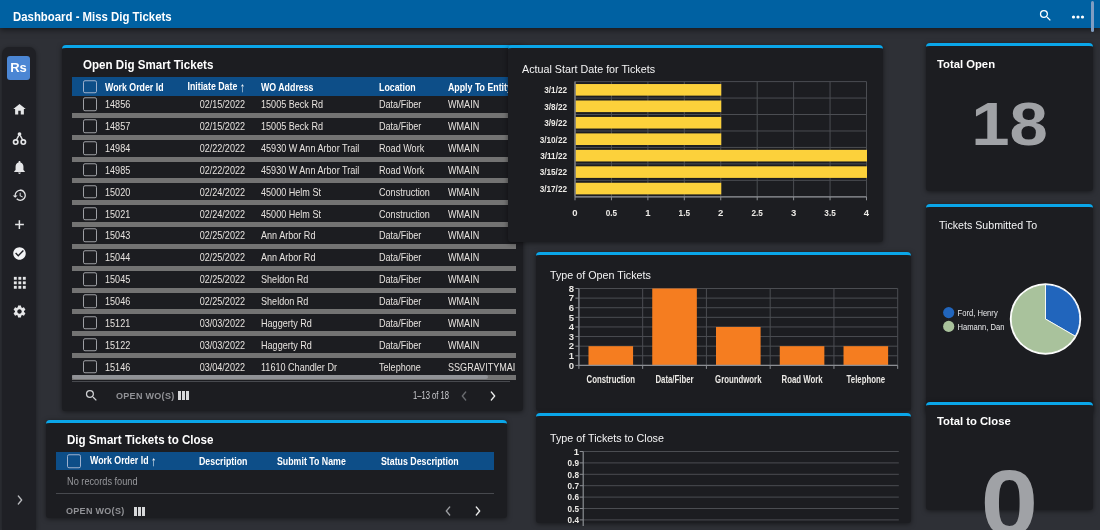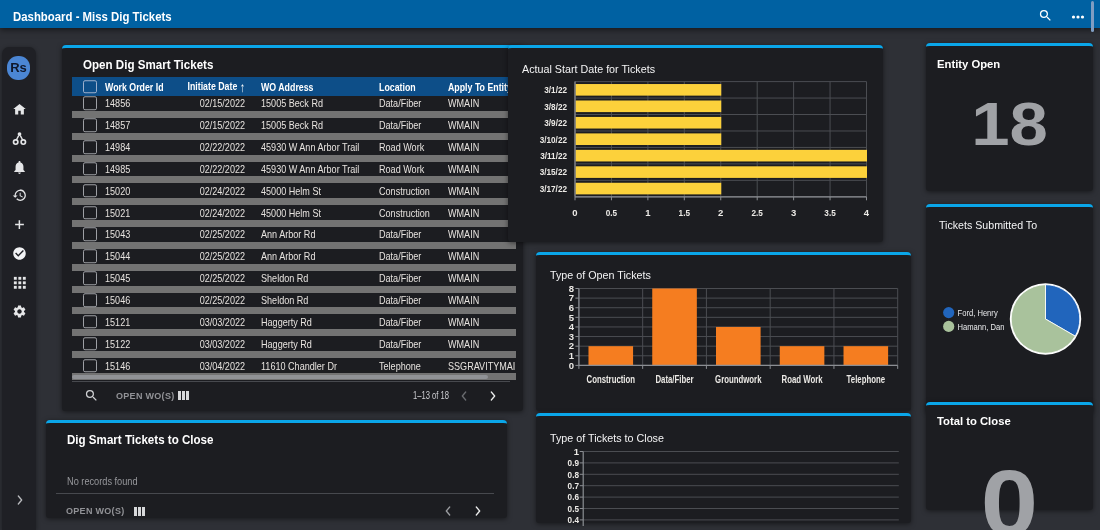--- a/index.html
+++ b/index.html
@@ -3,33 +3,33 @@
 * {margin:0;padding:0;box-sizing:border-box}
 html,body {width:1100px;height:530px;overflow:hidden;background:#2e3036;
   font-family:"Liberation Sans",sans-serif;position:relative}
 #topbar {position:absolute;left:0;top:0;width:1100px;height:28px;background:#0061a2;
   box-shadow:0 2px 6px rgba(0,0,0,.5);z-index:5}
 #topbar .t {position:absolute;left:13px;top:8.5px;font-size:12.8px;font-weight:bold;color:#fff;
   transform:scaleX(.89);transform-origin:left top;white-space:nowrap}
 #thumb {position:absolute;left:1091px;top:1px;width:3.4px;height:31px;background:#7f9dc2;border-radius:2px;z-index:6}
 #sidebar {position:absolute;left:2px;top:47px;width:34px;height:483px;background:#1f2025;
   border-radius:7px 7px 0 0;box-shadow:0 1px 4px rgba(0,0,0,.4)}
-#rs {position:absolute;left:5px;top:9px;width:23px;height:24px;background:#4b86d4;border-radius:11px;
-  color:#0f172a;font-size:13px;font-weight:bold;text-align:center;line-height:24px}
+#rs {position:absolute;left:5px;top:9px;width:23px;height:24px;background:#4b86d4;border-radius:3px;
+  color:#ffffff;font-size:13px;font-weight:bold;text-align:center;line-height:24px}
 .sic {position:absolute;left:10px;width:15px;height:15px}
 #schev {position:absolute;left:9px;top:446px}
 .panel {position:absolute;background:#1c1d21;border-top:3px solid #0aa6e9;
   border-radius:4px 4px 3px 3px;box-shadow:0 1px 5px rgba(0,0,0,.5)}
 .ptitle {position:absolute;left:19px;font-size:12.2px;font-weight:bold;color:#fff;
   transform:scaleX(.95);transform-origin:left top;white-space:nowrap}
 .ctitle {position:absolute;left:14px;font-size:11.8px;color:#f4f4f5;
   transform:scaleX(.91);transform-origin:left top;white-space:nowrap}
 .csvg {position:absolute}
 .thead {position:absolute;left:10px;width:444px;background:#0d4e88;color:#fff;font-size:11px;font-weight:bold}
-.trow {position:relative;height:21.85px;border-bottom:7px solid #737373;font-size:10.8px;color:#e7e3df}
+.trow {position:relative;height:21.85px;border-bottom:5px solid #737373;font-size:10.8px;color:#e7e3df}
 .trow span,.thead span {position:absolute;top:50%;transform:translateY(-50%) scaleX(.84);
   transform-origin:left center;white-space:nowrap}
 .thead span {transform:translateY(-50%) scaleX(.8)}
 .cb {left:11px;width:13.5px;height:13.5px;border:1.5px solid #9ea0a5;border-radius:2px;
   transform:translateY(-50%) !important}
 .thead .cb {border-color:#9db0cd}
 .c1 {left:33px} .c3 {left:189px} .c4 {left:306.5px} .c5 {left:376px}
 .c2 {right:271px;transform:translateY(-50%) scaleX(.84) !important;transform-origin:right center !important}
 .thead .c2 {transform:translateY(-50%) scaleX(.8) !important}
 .d1 {left:34px} .d2 {left:143px} .d3 {left:221px} .d4 {left:324.5px}
@@ -345,39 +345,46 @@
 <text x="38" y="110.70" text-anchor="end" font-size="9.5" font-weight="bold" fill="#eceae6">0</text>
 <text x="74.78" y="124.5" text-anchor="middle" font-size="10" font-weight="bold" fill="#eceae6" textLength="48.5" lengthAdjust="spacingAndGlyphs">Construction</text>
 <text x="138.54" y="124.5" text-anchor="middle" font-size="10" font-weight="bold" fill="#eceae6" textLength="38.1" lengthAdjust="spacingAndGlyphs">Data/Fiber</text>
 <text x="202.30" y="124.5" text-anchor="middle" font-size="10" font-weight="bold" fill="#eceae6" textLength="46.4" lengthAdjust="spacingAndGlyphs">Groundwork</text>
 <text x="266.06" y="124.5" text-anchor="middle" font-size="10" font-weight="bold" fill="#eceae6" textLength="41.0" lengthAdjust="spacingAndGlyphs">Road Work</text>
 <text x="329.82" y="124.5" text-anchor="middle" font-size="10" font-weight="bold" fill="#eceae6" textLength="38.4" lengthAdjust="spacingAndGlyphs">Telephone</text>
 </svg>
 </div>
 
 <div class="panel" style="left:926px;top:43px;width:167px;height:148px">
-  <div class="ptitle" style="left:11px;top:12px;font-size:11.5px;transform:scaleX(.98)">Entity Open</div>
+  <div class="ptitle" style="left:11px;top:12px;font-size:11.5px;transform:scaleX(.98)">Total Open</div>
   <div class="bignum" style="top:47.5px;font-size:61px;transform:scaleX(1.13)">18</div>
 </div>
 
 <div class="panel" style="left:926px;top:204px;width:167px;height:208px">
   <div class="ctitle" style="left:13px;top:12px;font-size:11.2px;transform:scaleX(.95)">Tickets Submitted To</div>
   <svg class="csvg" style="left:0;top:0" width="167" height="208" viewBox="0 0 167 208">
 <circle cx="119.5" cy="112.0" r="35.699999999999996" fill="#fff"></circle>
 <path d="M119.5 112.0 L119.5 77.7 A34.3 34.3 0 0 1 149.20 129.15 Z" fill="#2165bc" stroke="#fff" stroke-width=".8"></path>
 <path d="M119.5 112.0 L149.20 129.15 A34.3 34.3 0 1 1 119.5 77.7 Z" fill="#a9c29c" stroke="#fff" stroke-width=".8"></path>
 <circle cx="22.7" cy="105.6" r="5.6" fill="#2165bc"></circle>
 <circle cx="22.7" cy="119.4" r="5.6" fill="#a9c29c"></circle>
 <text x="31.5" y="108.8" font-size="8.6" fill="#e9eaec" textLength="40.2" lengthAdjust="spacingAndGlyphs">Ford, Henry</text>
 <text x="31.5" y="122.6" font-size="8.6" fill="#e9eaec" textLength="47.0" lengthAdjust="spacingAndGlyphs">Hamann, Dan</text>
 </svg>
 </div>
 
 <div class="panel" style="left:46px;top:420px;width:461px;height:98px">
   <div class="ptitle" style="left:20.5px;top:10px">Dig Smart Tickets to Close</div>
+  <div class="thead" style="top:29px;height:18px;width:438px">
+    <span class="cb"></span>
+    <span class="d1">Work Order Id&nbsp;<i class="ar">↑</i></span>
+      <span class="d2">Description</span>
+    <span class="d3">Submit To Name</span>
+      <span class="d4">Status Description</span>
+  </div>
   <div style="position:absolute;left:20.5px;top:52px;font-size:11.5px;color:#96979b;transform:scaleX(.8);transform-origin:left top;white-space:nowrap">No records found</div>
   <div class="fsep" style="top:70px"></div>
   <div style="position:absolute;top:80px;left:0;width:461px;height:30px">
     <span class="gfoot" style="left:20px;top:3px">OPEN WO(S)</span>
     <svg width="11" height="9" viewBox="0 0 11 9" style="position:absolute;left:87.7px;top:4px">
         <rect x="0" y="0" width="3" height="9" fill="#d7d8da"></rect>
         <rect x="4" y="0" width="3" height="9" fill="#d7d8da"></rect>
         <rect x="8" y="0" width="3" height="9" fill="#d7d8da"></rect>
       </svg>
     <svg width="12" height="14" viewBox="0 0 24 28" style="position:absolute;left:395.5px;top:1px">

